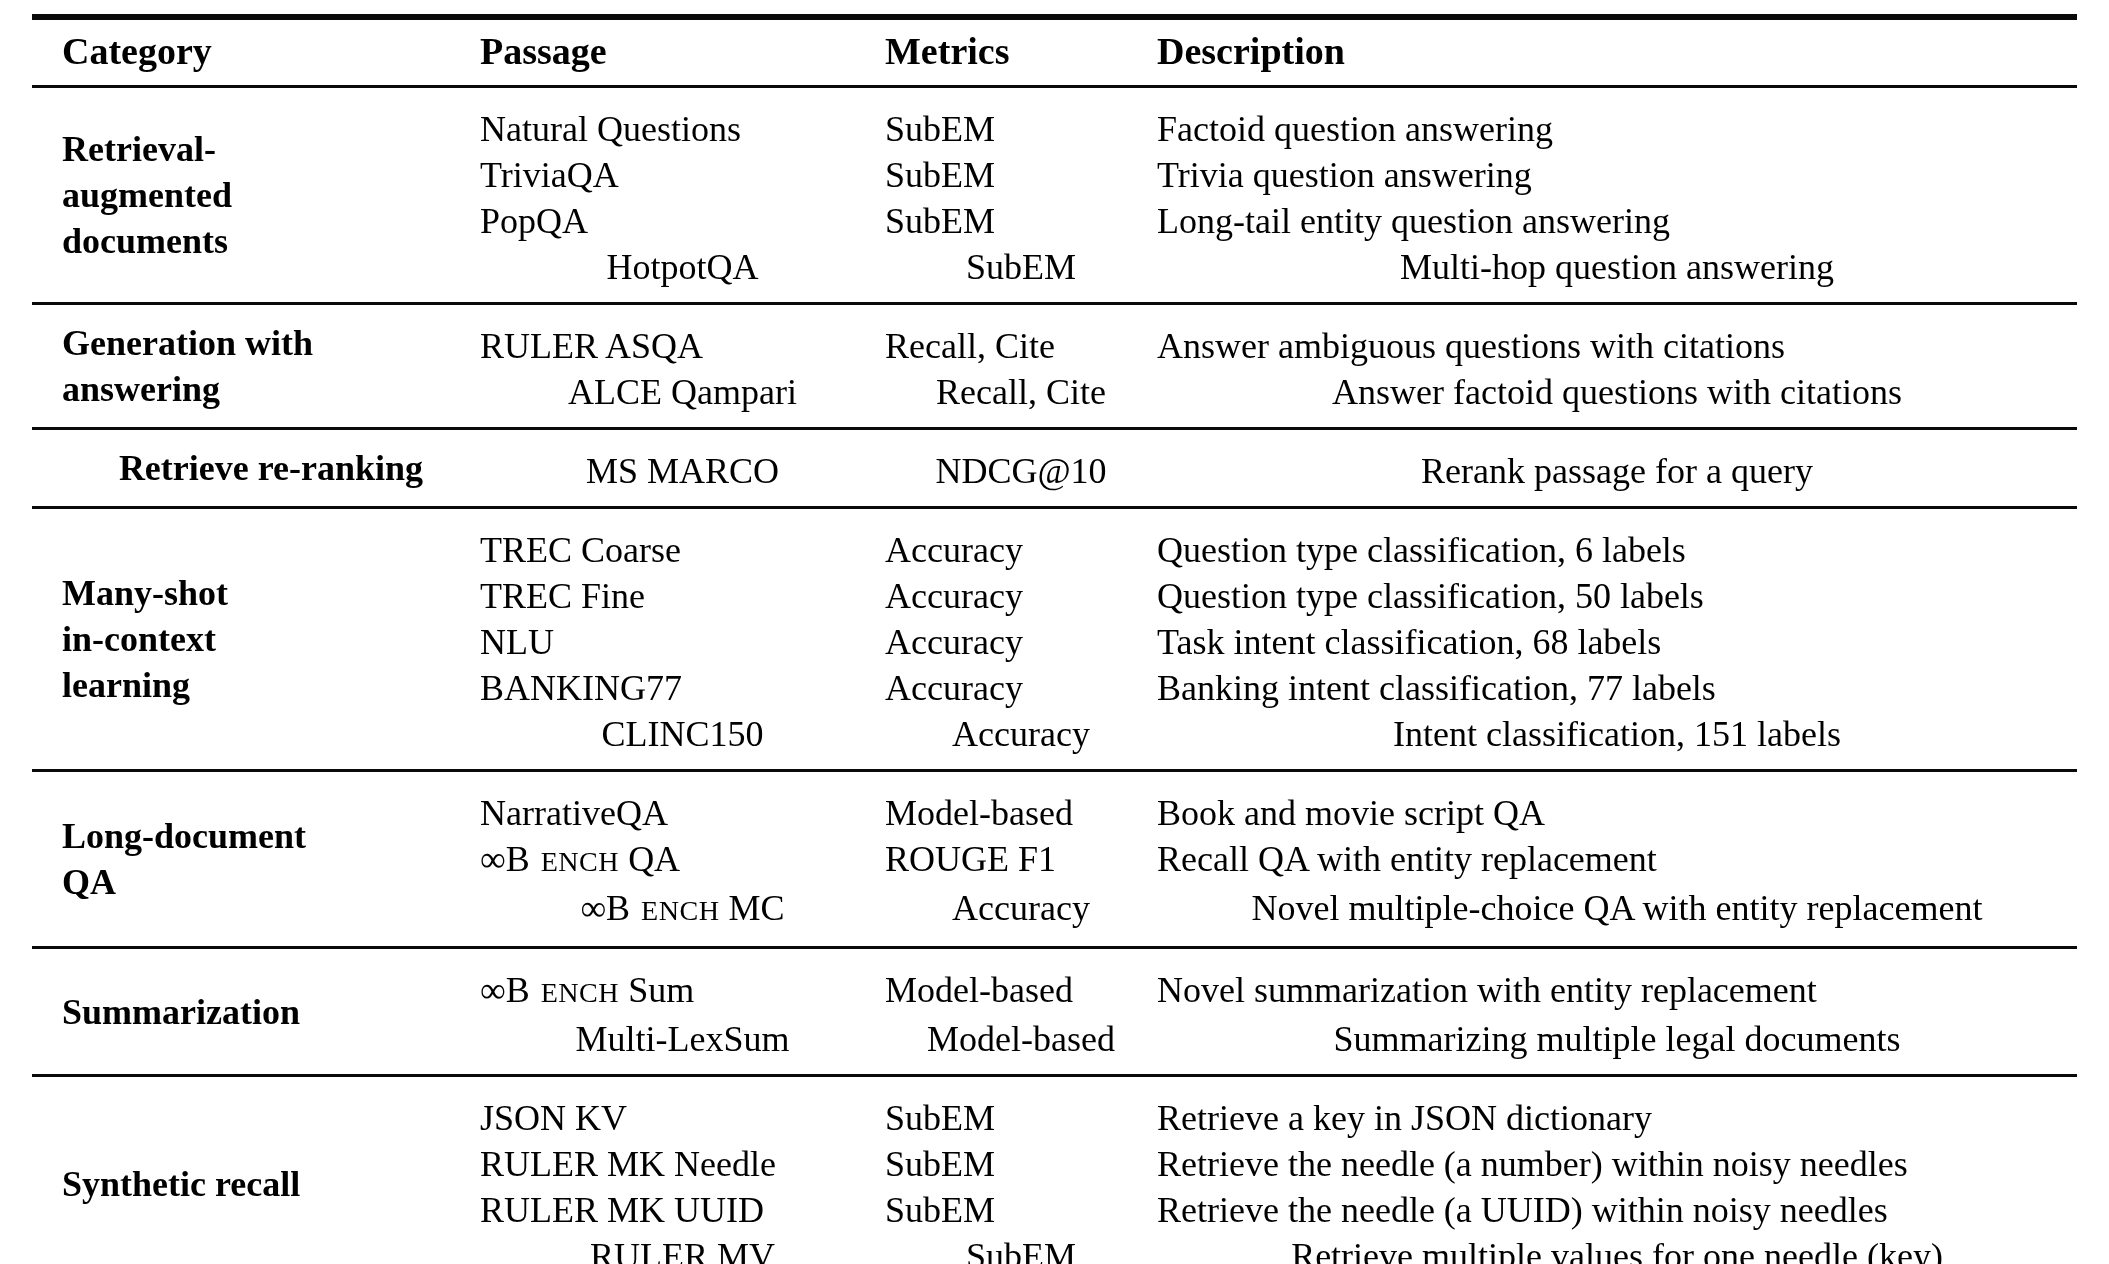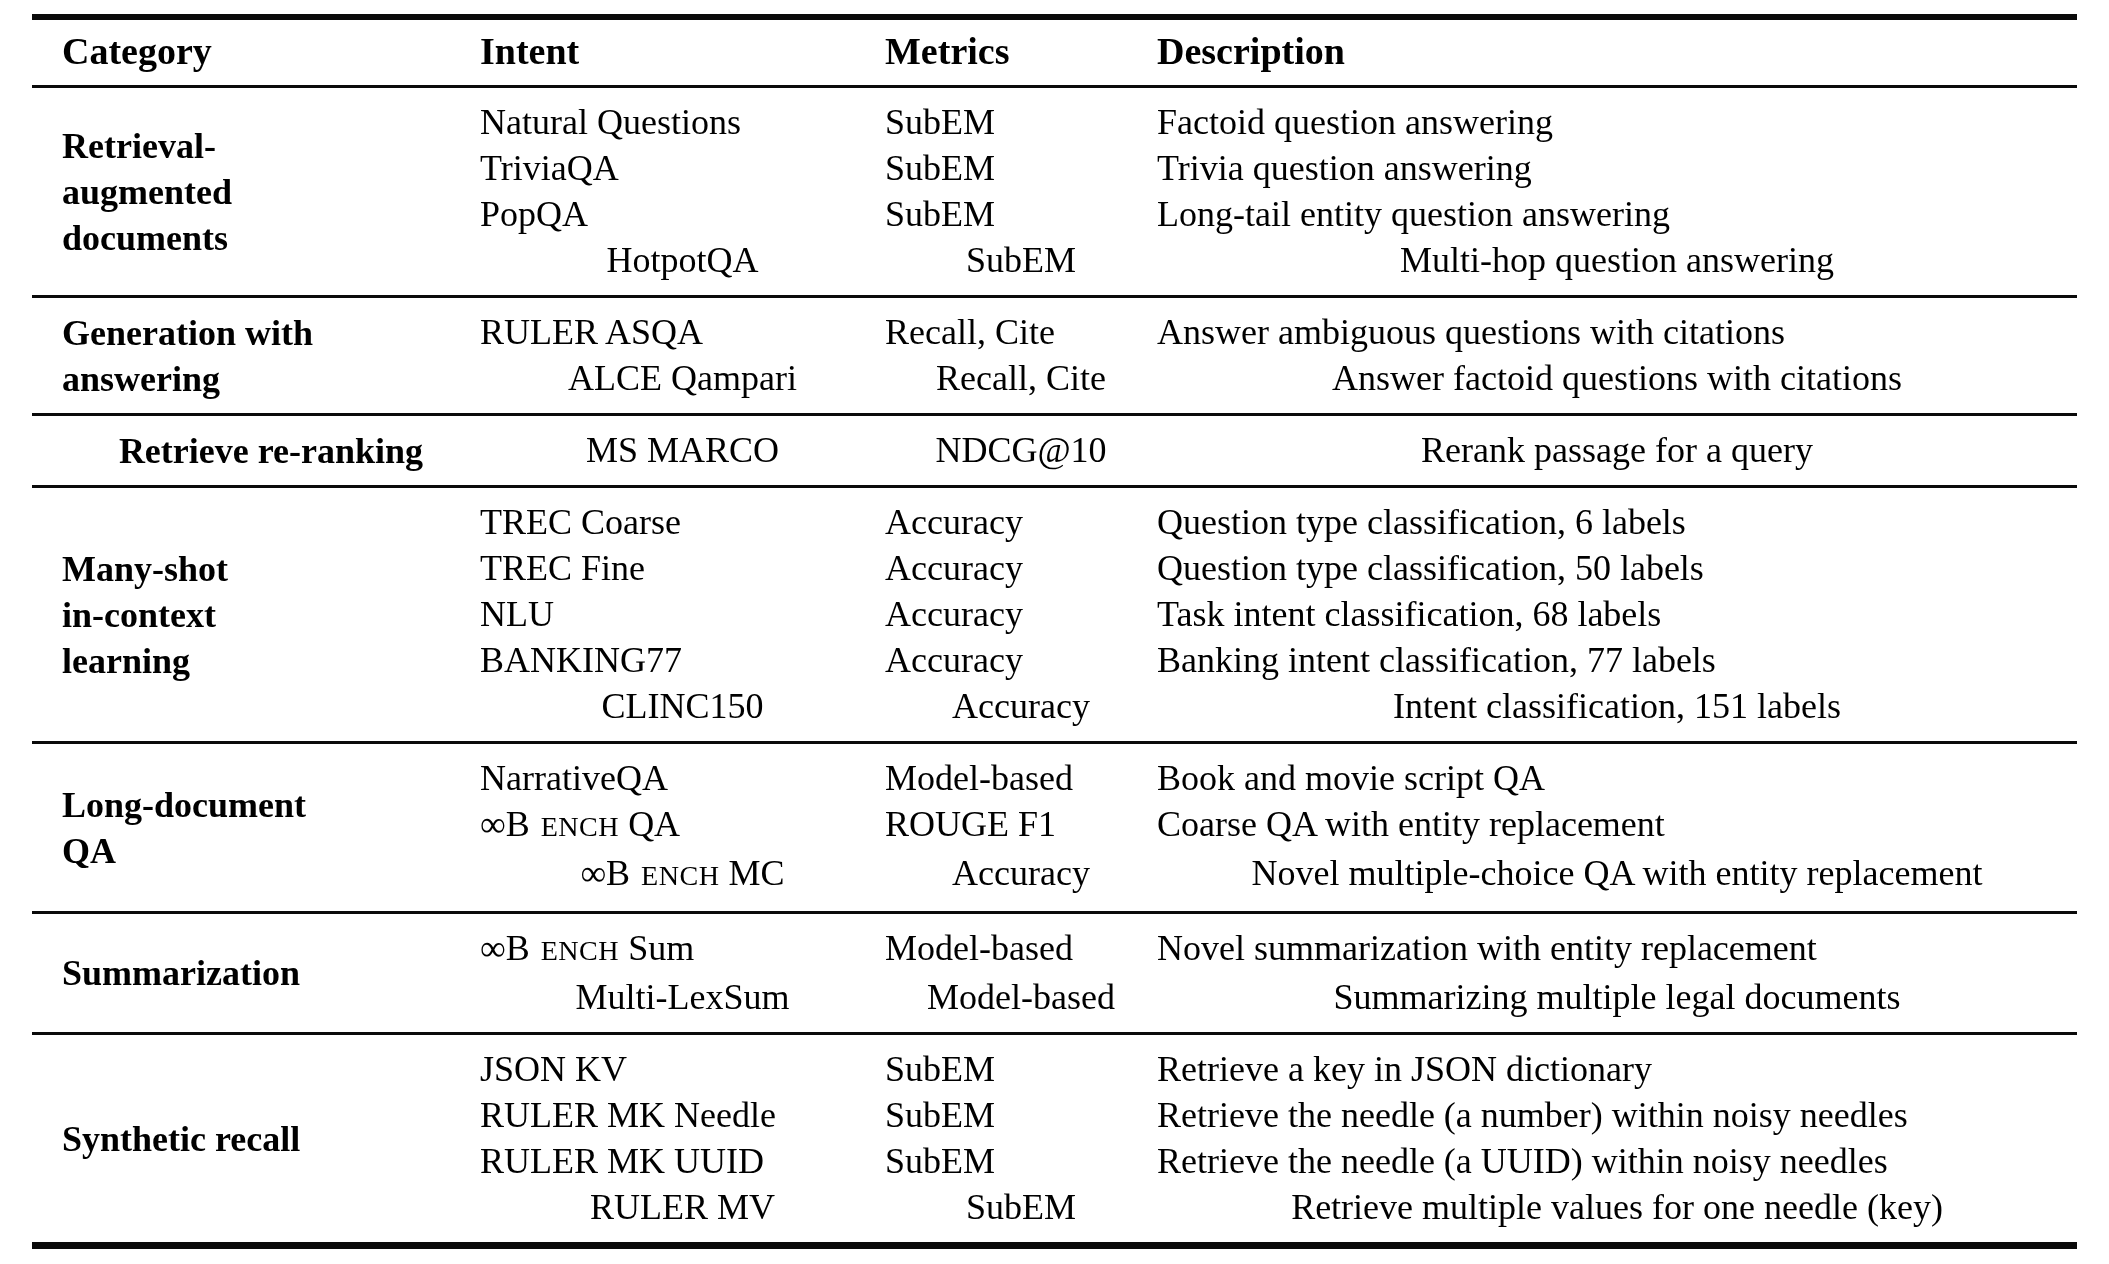--- a/index.html
+++ b/index.html
@@ -44,21 +44,21 @@
   thead th:first-child { padding-left: 30px; }
 
   tbody + tbody { border-top: 3px solid #0a0a0a; }
 
   td {
     padding: 0;
     vertical-align: top;
     text-align: left;
     white-space: nowrap;
   }
-  tbody tr:first-child td { padding-top: 11px; }
+  tbody tr:first-child td { padding-top: 18px; }
   tbody tr:last-child  td { padding-bottom: 12px; text-align: center; }
 
   td.cat {
     font-weight: bold;
     vertical-align: middle;
     padding-left: 30px;
     padding-top: 0 !important;
     padding-bottom: 0 !important;
   }
   .sc { font-size: 0.78em; letter-spacing: 0.5px; margin-left: 11px; }
@@ -69,21 +69,21 @@
 <table class="bench">
   <colgroup>
     <col class="c-cat">
       <col class="c-ds">
       <col class="c-met">
       <col class="c-desc">
   </colgroup>
   <thead>
     <tr>
       <th>Category</th>
-      <th>Intent</th>
+      <th>Passage</th>
       <th>Metrics</th>
       <th>Description</th>
     </tr>
   </thead>
 <tbody>
       <tr>
         <td class="cat" rowspan="4">
           <div>Retrieval-</div>
           <div>augmented</div>
           <div>documents</div>
@@ -172,21 +172,21 @@
           <div>Long-document</div>
           <div>QA</div>
         </td>
         <td>NarrativeQA</td>
         <td>Model-based</td>
         <td>Book and movie script QA</td>
       </tr>
       <tr>
         <td>∞B<span class="sc">ENCH</span> QA</td>
         <td>ROUGE F1</td>
-        <td>Coarse QA with entity replacement</td>
+        <td>Recall QA with entity replacement</td>
       </tr>
       <tr>
         <td>∞B<span class="sc">ENCH</span> MC</td>
         <td>Accuracy</td>
         <td>Novel multiple-choice QA with entity replacement</td>
       </tr>
     </tbody>
     <tbody>
       <tr>
         <td class="cat" rowspan="2">

